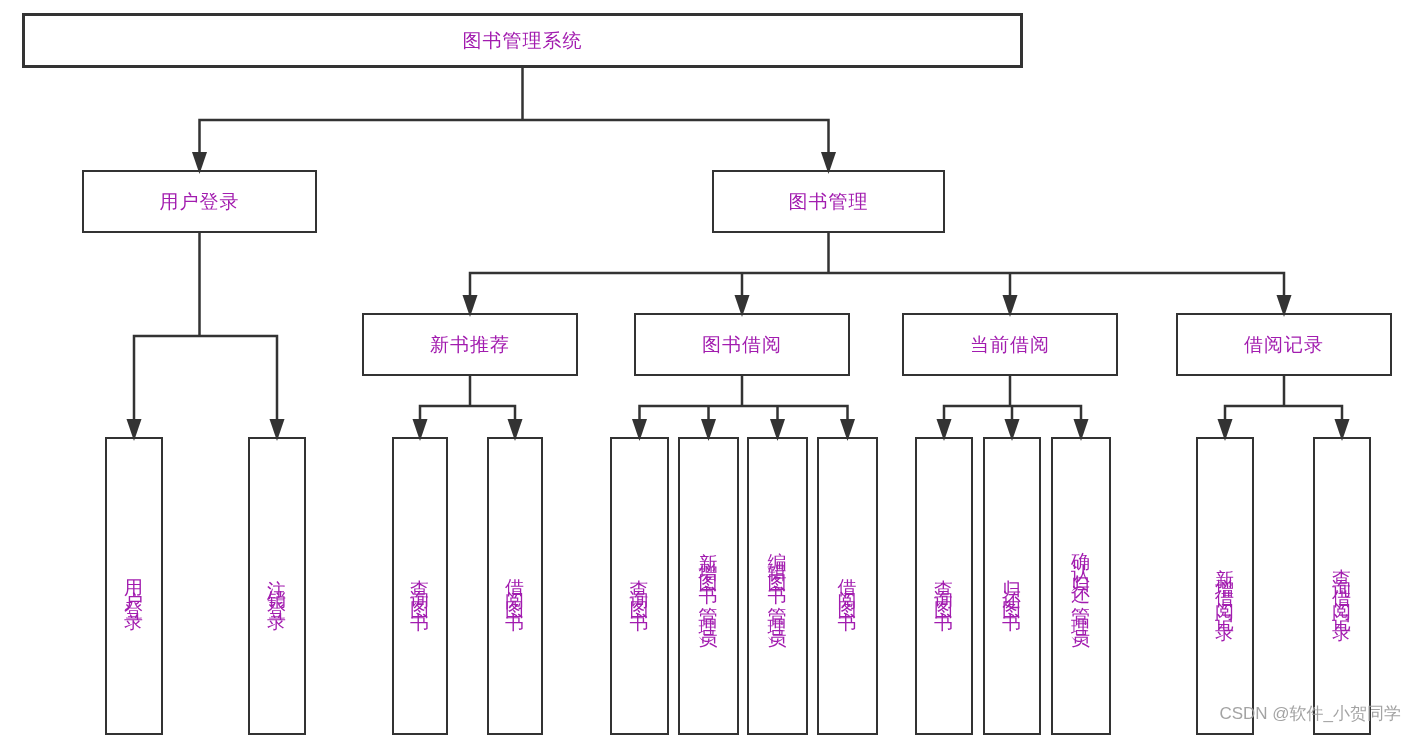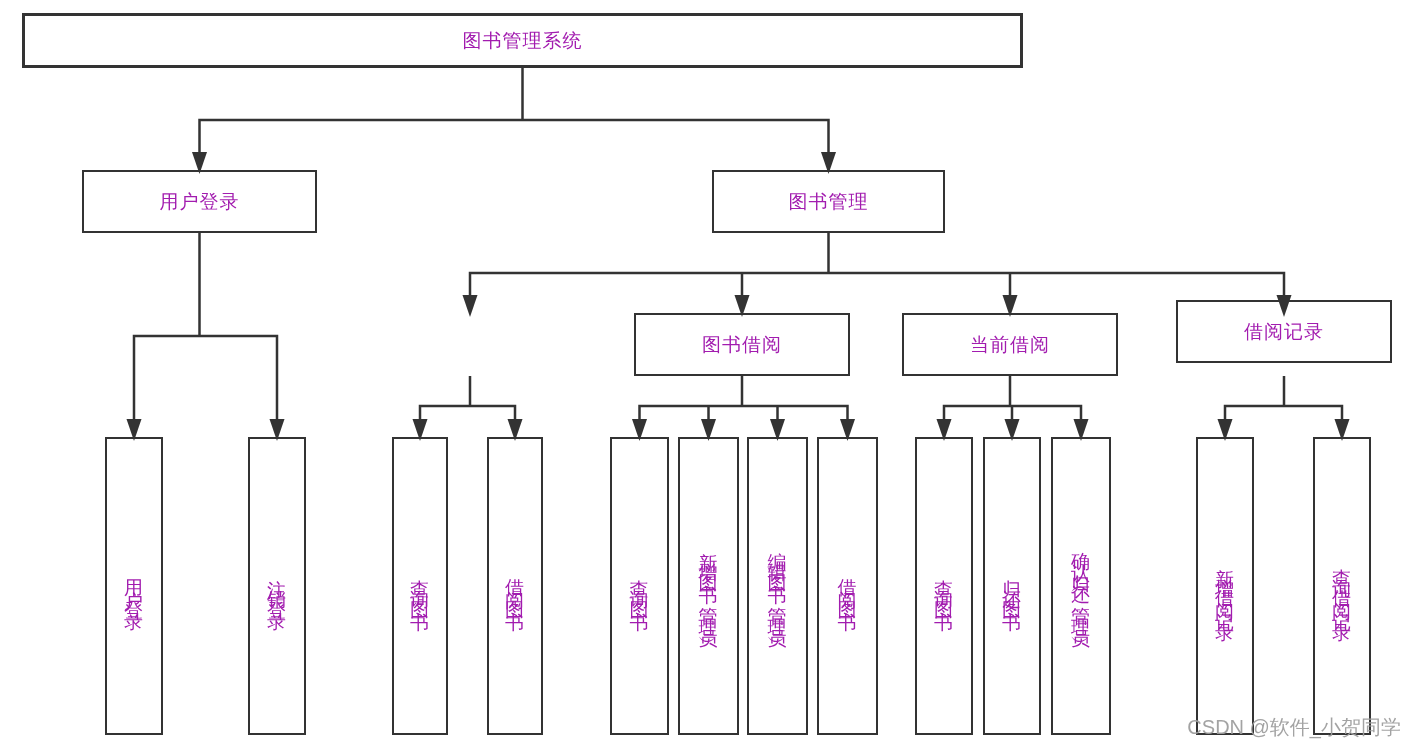--- a/index.html
+++ b/index.html
@@ -45,22 +45,22 @@
   svg.connectors {
     position: absolute;
     left: 0;
     top: 0;
     z-index: 3;
     pointer-events: none;
   }
   .watermark {
     position: absolute;
     right: 4px;
-    bottom: 6px;
-    font-size: 20px;
+    bottom: 22px;
+    font-size: 17px;
     color: rgba(158, 158, 158, 0.95);
     z-index: 4;
     white-space: nowrap;
   }
 </style>
 </head>
 <body>
 
 <div class="canvas">
 
@@ -68,27 +68,30 @@
     <span class="h-label">图书管理系统</span>
   </div>
 
   <div class="node" style="left:82px; top:170px; width:235px; height:63px;">
     <span class="h-label">用户登录</span>
   </div>
   <div class="node" style="left:712px; top:170px; width:233px; height:63px;text-align:right;">
     <span class="h-label">图书管理</span>
   </div>
 
+  <div class="node" style="left:362px; top:313px; width:216px; height:63px;">
+    <span class="h-label">新书推荐</span>
+  </div>
   <div class="node" style="left:634px; top:313px; width:216px; height:63px;">
     <span class="h-label">图书借阅</span>
   </div>
   <div class="node" style="left:902px; top:313px; width:216px; height:63px;">
     <span class="h-label">当前借阅</span>
   </div>
-  <div class="node" style="left:1176px; top:300px; width:216px; height:63px;">
+  <div class="node" style="left:1176px; top:313px; width:216px; height:63px;">
     <span class="h-label">借阅记录</span>
   </div>
 
   <div class="node" style="left:105px; top:437px; width:58px; height:298px;">
     <span class="v-label">用户登录</span>
   </div>
   <div class="node" style="left:248px; top:437px; width:58px; height:298px;">
     <span class="v-label">注销登录</span>
   </div>
 

